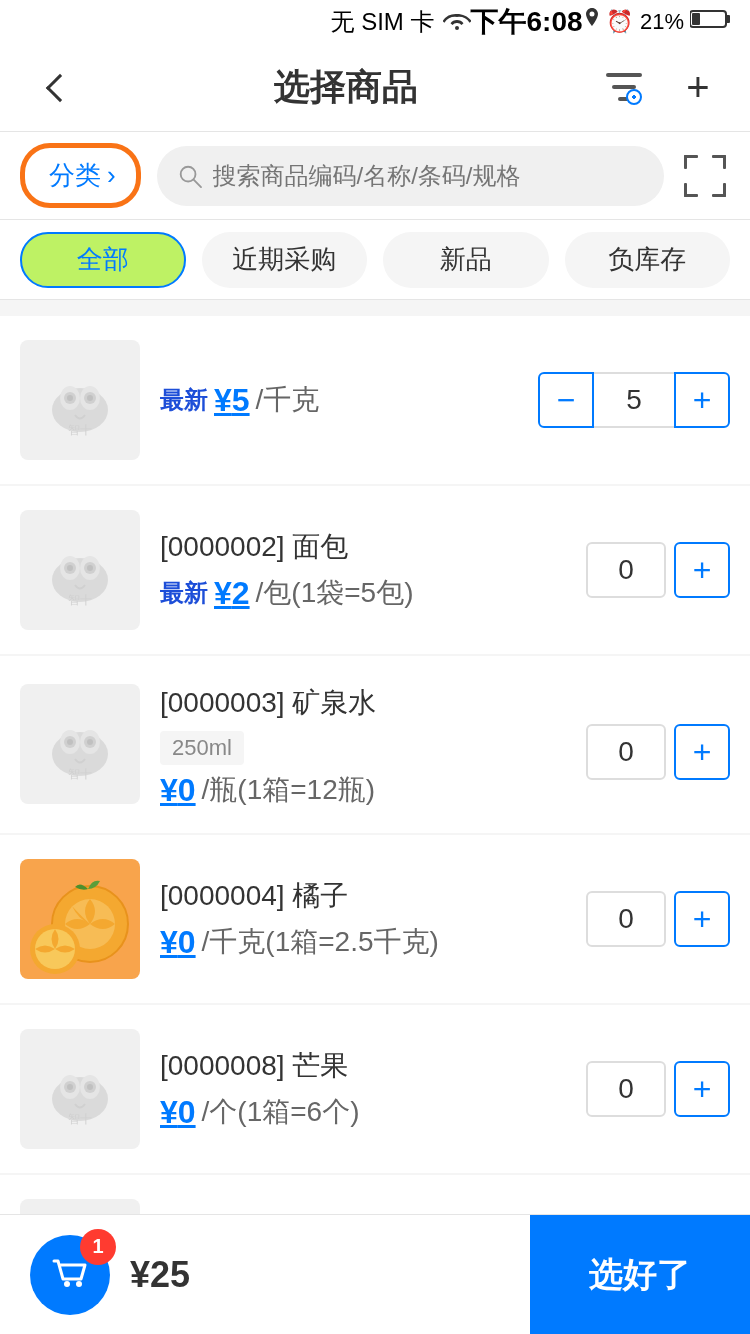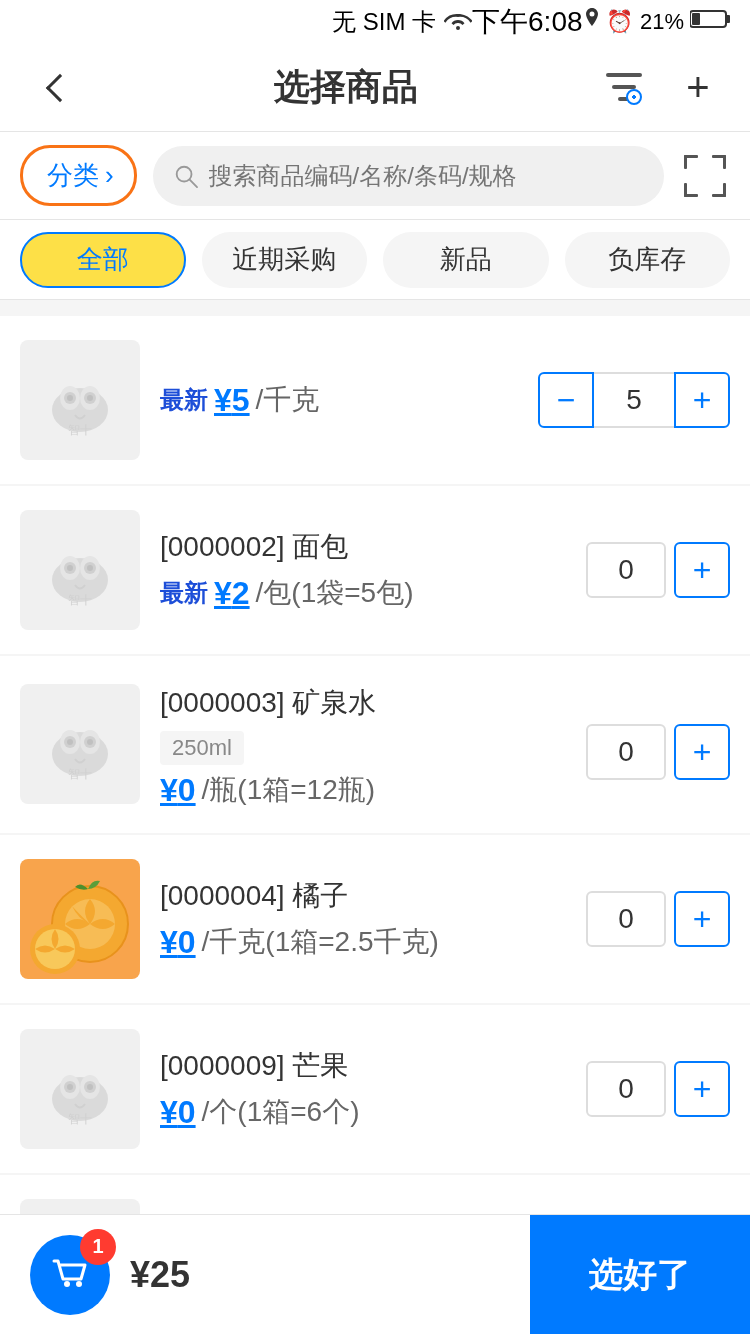--- a/index.html
+++ b/index.html
@@ -27,21 +27,21 @@
       font-weight: 500;
     }
     .status-left {
       display: flex;
       align-items: center;
       gap: 8px;
       font-size: 24px;
     }
     .status-center {
       font-size: 28px;
-      font-weight: 400;
+      font-weight: 700;
     }
     .status-right {
       display: flex;
       align-items: center;
       gap: 6px;
       font-size: 22px;
     }
 
     
     .nav-bar {
@@ -105,21 +105,21 @@
       background: #fff;
       display: flex;
       align-items: center;
       padding: 0 20px;
       gap: 16px;
       border-bottom: 1px solid #e5e5e5;
     }
     .category-btn {
       display: flex;
       align-items: center;
-      border: 3px solid #f97316;
+      border: 5px solid #f97316;
       border-radius: 30px;
       padding: 10px 20px;
       font-size: 26px;
       color: #333;
       background: #fff;
       white-space: nowrap;
       cursor: pointer;
     }
     .category-btn span { color: #007aff; margin-left: 4px; }
     .search-input-wrap {
@@ -168,21 +168,21 @@
       display: flex;
       align-items: center;
       justify-content: center;
       font-size: 26px;
       cursor: pointer;
       border: 2px solid transparent;
     }
     .filter-tab.active {
       border: 2px solid #007aff;
       color: #007aff;
-      background: #fde047;
+      background: #bef264;
     }
     .filter-tab:not(.active) {
       color: #333;
       background: #f5f5f5;
     }
 
     
     .product-list {
       background: #f5f5f5;
       padding-bottom: 160px;
@@ -604,21 +604,21 @@
         <circle cx="30" cy="38" r="6" fill="#888"></circle>
         <circle cx="50" cy="38" r="6" fill="#888"></circle>
         <circle cx="30" cy="38" r="3" fill="#555"></circle>
         <circle cx="50" cy="38" r="3" fill="#555"></circle>
         <path d="M35 55 Q40 62 45 55" fill="none" stroke="#888" stroke-width="2"></path>
         <text x="40" y="74" text-anchor="middle" font-size="12" fill="#888">智十</text>
       </svg>
     </div>
     <div class="product-info">
       <div class="product-name">
-        <span>[0000009]</span> <span>芒果</span>
+        <span>[0000008]</span> <span>芒果</span>
       </div>
       <div class="product-price-row">
         <span class="price-highlight"><span>¥</span><span>0</span></span>
         <span class="price-unit">/个(1箱=6个)</span>
       </div>
     </div>
     <div class="quantity-ctrl">
       <input type="text" class="qty-input" value="0" style="border-radius: 6px; border: 2px solid rgb(221, 221, 221);">
       <div class="qty-btn qty-plus" style="margin-left:8px; border-radius:6px;">+</div>
     </div>

